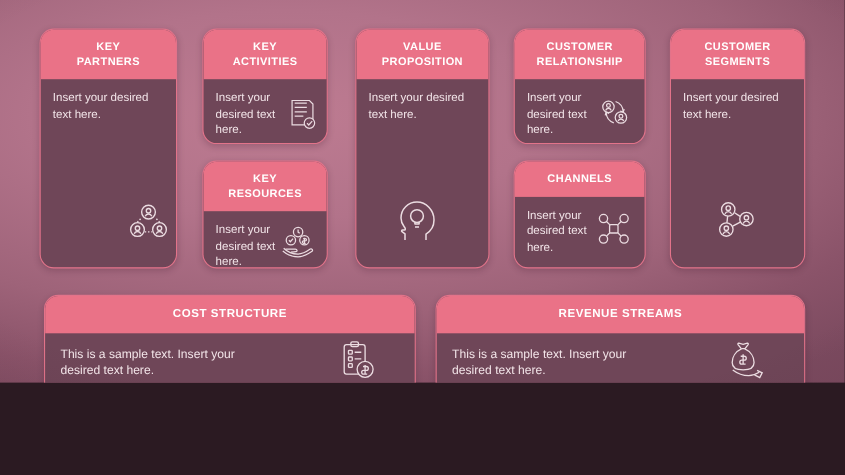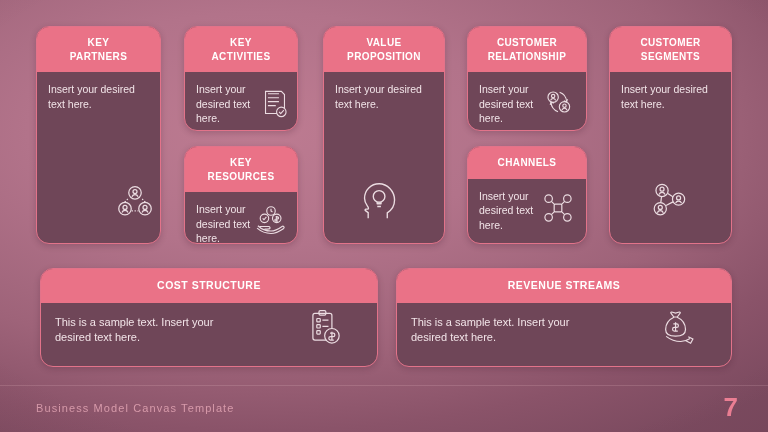--- a/index.html
+++ b/index.html
@@ -6,21 +6,21 @@
     margin: 0;
     padding: 0;
     background: #2b1a22;
   }
   body {
     font-family: "Liberation Sans", sans-serif;
   }
   #slide {
     position: relative;
     width: 768px;
-    height: 432px;
+    height: 348px;
     overflow: hidden;
     background:
       radial-gradient(ellipse 95% 85% at 34% 30%, #bd7b91 0%, #b2738a 32%, #9e6379 62%, #8a5369 82%, #7b4a5f 100%);
   }
   
   #slide::after {
     content: "";
     position: absolute;
     inset: 0;
     pointer-events: none;

